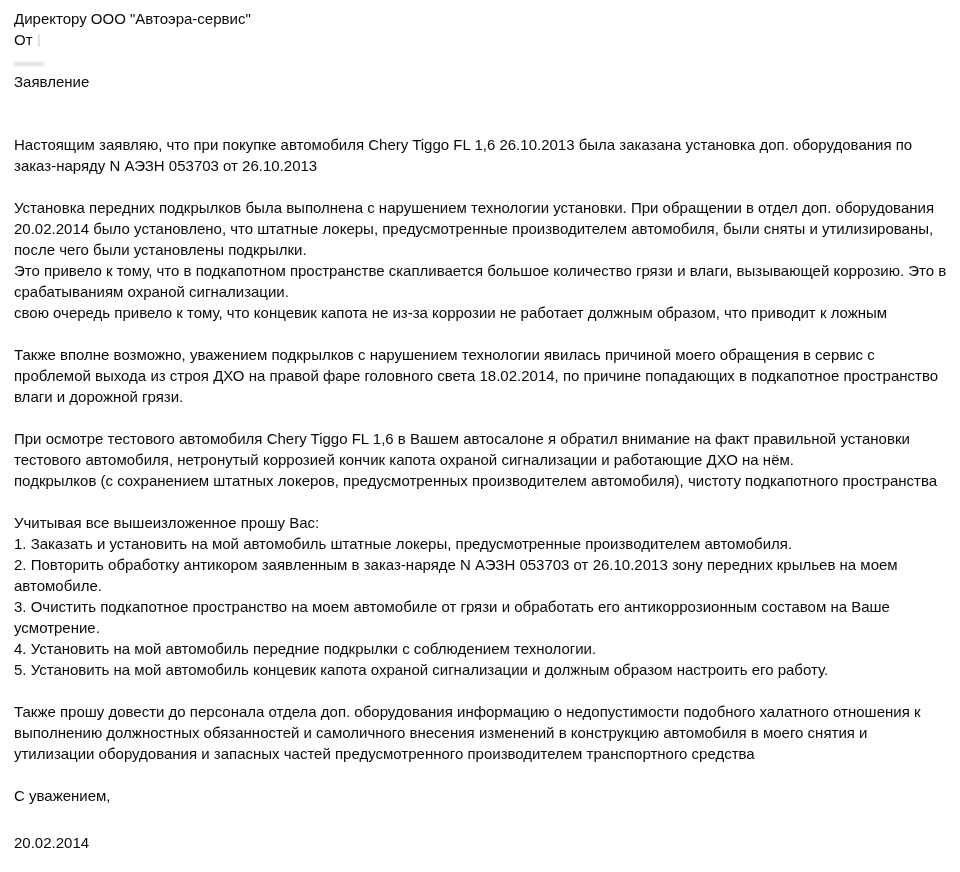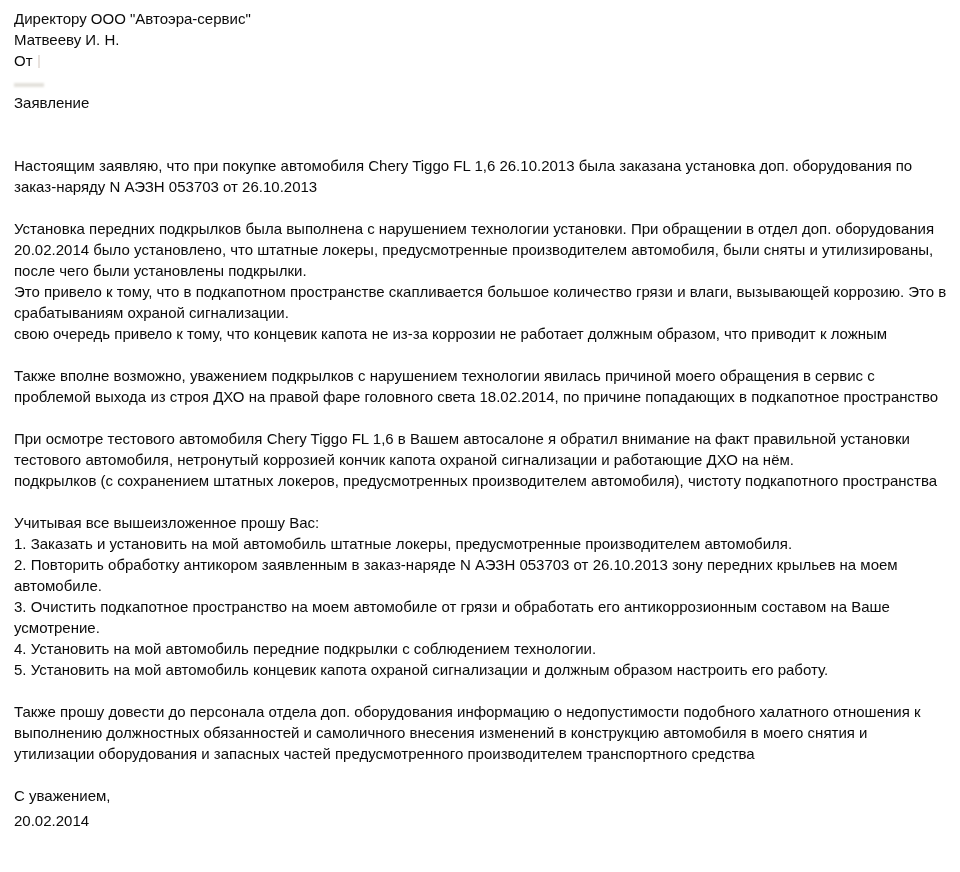--- a/index.html
+++ b/index.html
@@ -41,31 +41,30 @@
   }
   .smudge-mark {
     display: inline-block;
     width: 30px;
     height: 4px;
     background: #e3e1db;
     filter: blur(1px);
     margin-top: 9px;
   }
   .closing-salutation {
-    margin-bottom: 4px; 
+    margin-bottom: 26px; 
   }
 </style>
 </head>
 <body>
 
 <div class="page">
 
   <div class="header">
     <div class="line">Директору ООО "Автоэра-сервис"</div>
-    <div class="line">Матвееву И. Н.</div>
     <div class="line"><span>От</span><span class="cursor-mark"></span></div>
     <div class="line"><span class="smudge-mark"></span></div>
   </div>
 
   <div class="line title-line">Заявление</div>
 
   <div>
       <div class="paragraph">
         <div class="line">Настоящим заявляю, что при покупке автомобиля Chery Tiggo FL 1,6 26.10.2013 была заказана установка доп. оборудования по</div>
         <div class="line">заказ-наряду N АЭЗН 053703 от 26.10.2013</div>
@@ -74,20 +73,21 @@
         <div class="line">Установка передних подкрылков была выполнена с нарушением технологии установки. При обращении в отдел доп. оборудования</div>
         <div class="line">20.02.2014 было установлено, что штатные локеры, предусмотренные производителем автомобиля, были сняты и утилизированы,</div>
         <div class="line">после чего были установлены подкрылки.</div>
         <div class="line">Это привело к тому, что в подкапотном пространстве скапливается большое количество грязи и влаги, вызывающей коррозию. Это в</div>
         <div class="line">срабатываниям охраной сигнализации.</div>
         <div class="line">свою очередь привело к тому, что концевик капота не из-за коррозии не работает должным образом, что приводит к ложным</div>
       </div>
       <div class="paragraph">
         <div class="line">Также вполне возможно, уважением подкрылков с нарушением технологии явилась причиной моего обращения в сервис с</div>
         <div class="line">проблемой выхода из строя ДХО на правой фаре головного света 18.02.2014, по причине попадающих в подкапотное пространство</div>
+        <div class="line">влаги и дорожной грязи.</div>
       </div>
       <div class="paragraph">
         <div class="line">При осмотре тестового автомобиля Chery Tiggo FL 1,6 в Вашем автосалоне я обратил внимание на факт правильной установки</div>
         <div class="line">тестового автомобиля, нетронутый коррозией кончик капота охраной сигнализации и работающие ДХО на нём.</div>
         <div class="line">подкрылков (с сохранением штатных локеров, предусмотренных производителем автомобиля), чистоту подкапотного пространства</div>
       </div>
       <div class="paragraph">
         <div class="line">Учитывая все вышеизложенное прошу Вас:</div>
         <div class="line">1. Заказать и установить на мой автомобиль штатные локеры, предусмотренные производителем автомобиля.</div>
         <div class="line">2. Повторить обработку антикором заявленным в заказ-наряде N АЭЗН 053703 от 26.10.2013 зону передних крыльев на моем</div>

